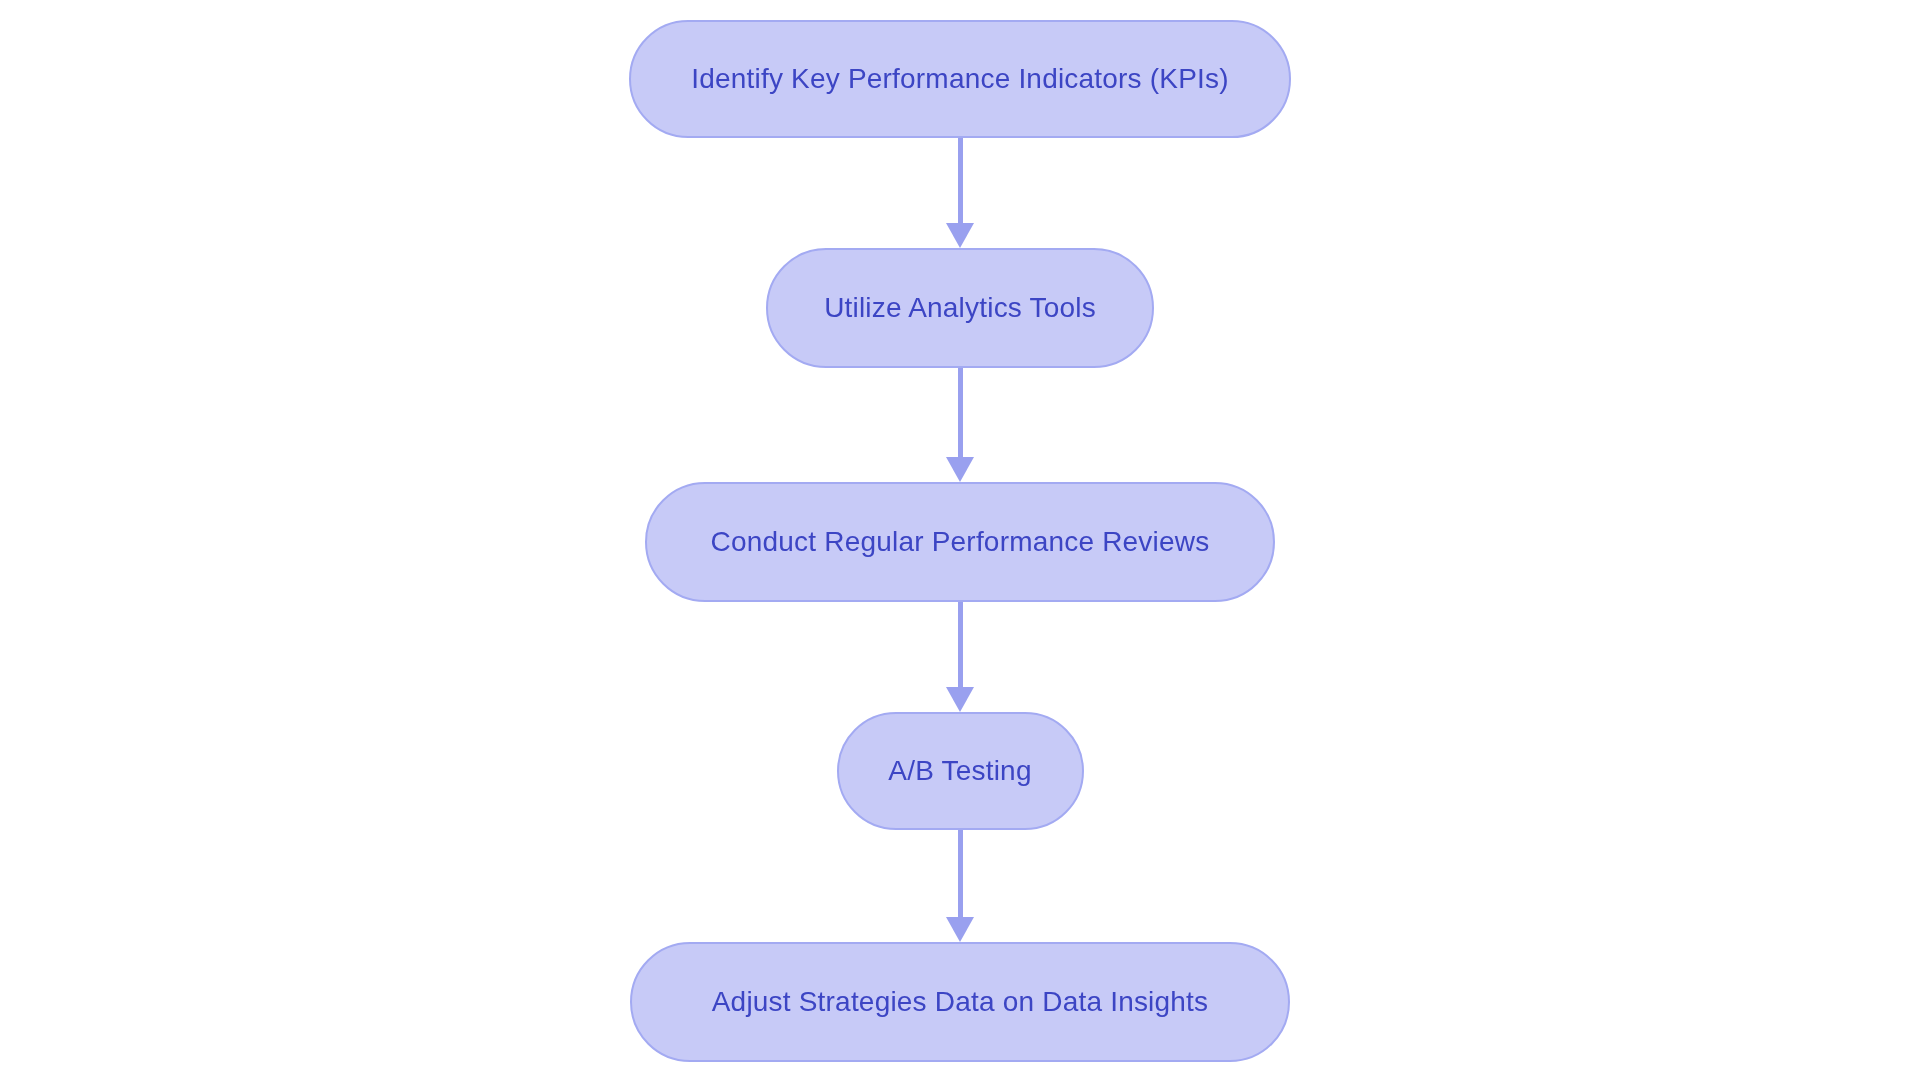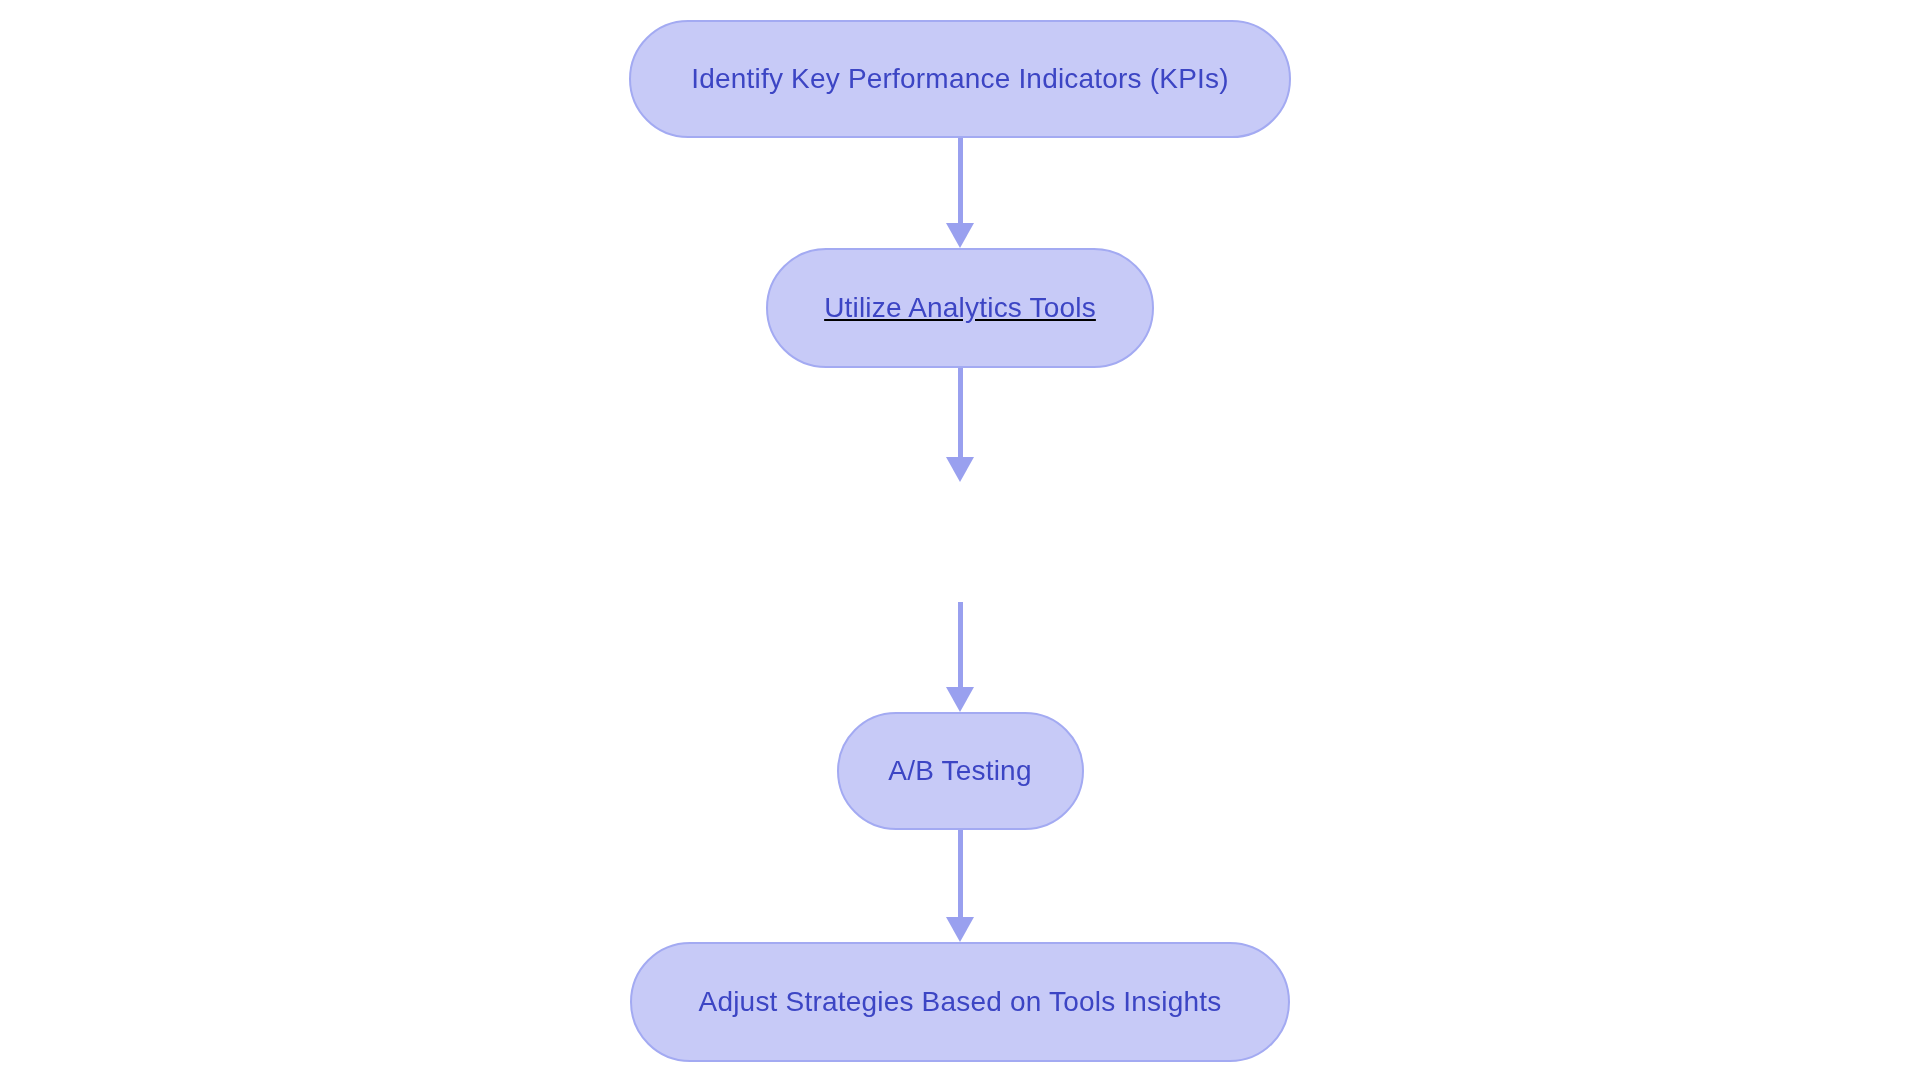--- a/index.html
+++ b/index.html
@@ -49,28 +49,31 @@
     border-top: 25px solid var(--arrow-color, #99a0ef);
   }
 </style>
 </head>
 <body style="background: rgb(255, 255, 255);">
 
 <div class="canvas" id="flow">
     <div class="node" style="left: 629px; top: 20px; width: 662px; height: 118px;">
       <span>Identify Key Performance Indicators (KPIs)</span>
     </div>
-    <div class="node" style="left: 766px; top: 248px; width: 388px; height: 120px; text-decoration: underline;">
+    <div class="node" style="left: 766px; top: 248px; width: 388px; height: 120px;">
       <span>Utilize Analytics Tools</span>
+    </div>
+    <div class="node" style="left: 645px; top: 482px; width: 630px; height: 120px;">
+      <span>Conduct Regular Performance Reviews</span>
     </div>
     <div class="node" style="left: 836.5px; top: 712px; width: 247px; height: 118px; justify-content: center;">
       <span>A/B Testing</span>
     </div>
     <div class="node" style="left: 630px; top: 942px; width: 660px; height: 120px;">
-      <span>Adjust Strategies Based on Tools Insights</span>
+      <span>Adjust Strategies Data on Data Insights</span>
     </div>
     <div class="edge-line" style="left: 957.5px; top: 138px; height: 87px;"></div>
     <div class="edge-head" style="left: 946px; top: 223px;"></div>
     <div class="edge-line" style="left: 957.5px; top: 368px; height: 91px;"></div>
     <div class="edge-head" style="left: 946px; top: 457px;"></div>
     <div class="edge-line" style="left: 957.5px; top: 602px; height: 87px;"></div>
     <div class="edge-head" style="left: 946px; top: 687px;"></div>
     <div class="edge-line" style="left: 957.5px; top: 830px; height: 89px;"></div>
     <div class="edge-head" style="left: 946px; top: 917px;"></div>
   </div>

